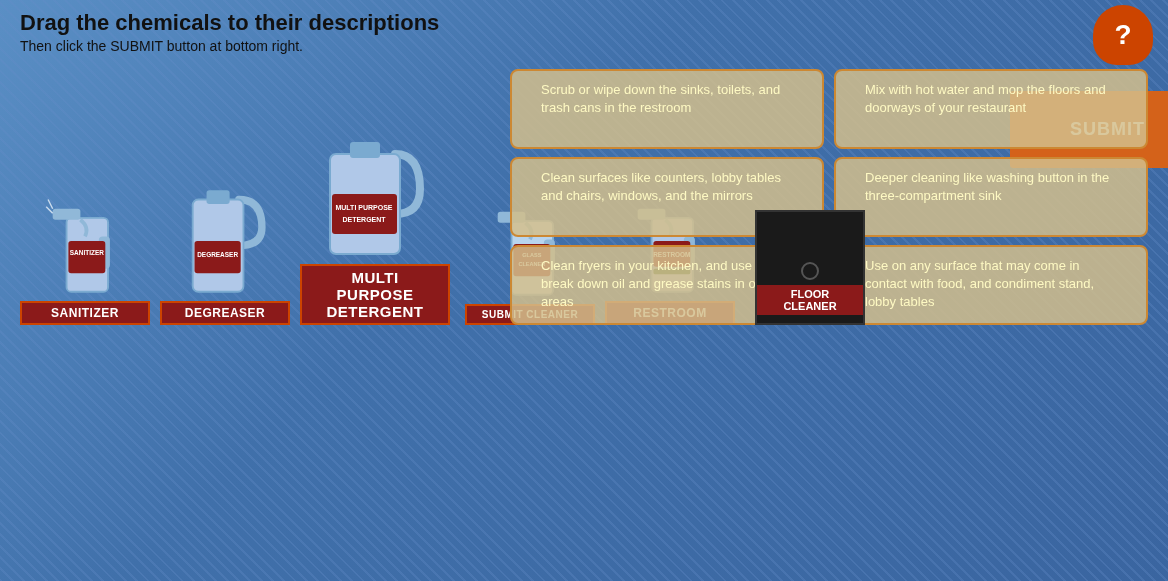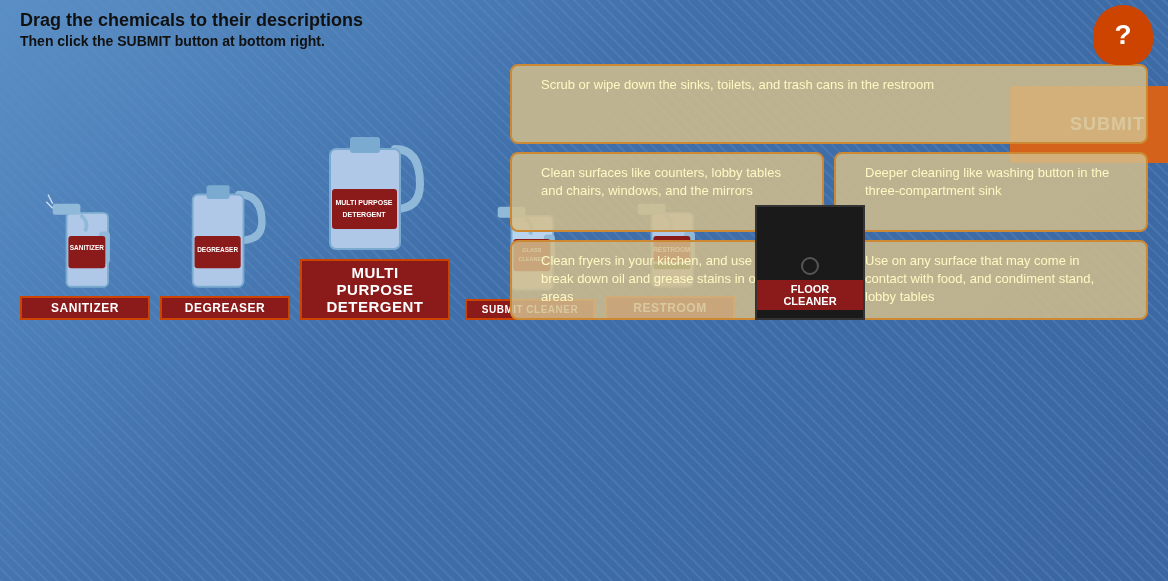--- a/index.html
+++ b/index.html
@@ -26,31 +26,30 @@
       linear-gradient(135deg, #5a8fc5 0%, #4070aa 40%, #3a65a0 100%);
     }
 
     .content {
       position: relative;
       z-index: 1;
       padding: 10px 20px;
     }
 
     .header-title {
-      font-size: 18px;
+      font-size: 22px;
       font-weight: bold;
       color: #111;
       margin-bottom: 2px;
     }
 
     .header-subtitle {
       font-size: 14px;
       color: #111;
       margin-bottom: 15px;
-      font-weight: bold;
     }
 
     .main-area {
       display: flex;
       gap: 10px;
     }
 
     
     .chemicals-col {
       display: flex;
@@ -307,20 +306,21 @@
 
       <div style="margin-top:12px; padding-left:120px;">
         <button class="submit-btn">SUBMIT</button>
       </div>
     </div>
 
     <div class="descriptions-col">
 
       <div class="desc-row">
         <div class="desc-box">Scrub or wipe down the sinks, toilets, and trash cans in the restroom</div>
+        <div class="desc-box">Mix with hot water and mop the floors and doorways of your restaurant</div>
       </div>
 
       <div class="desc-row">
         <div class="desc-box">Clean surfaces like counters, lobby tables and chairs, windows, and the mirrors</div>
         <div class="desc-box">Deeper cleaning like washing button in the three-compartment sink</div>
       </div>
 
       <div class="desc-row">
         <div class="desc-box">Clean fryers in your kitchen, and use it to break down oil and grease stains in outside areas</div>
         <div class="desc-box">Use on any surface that may come in contact with food, and condiment stand, lobby tables</div>

